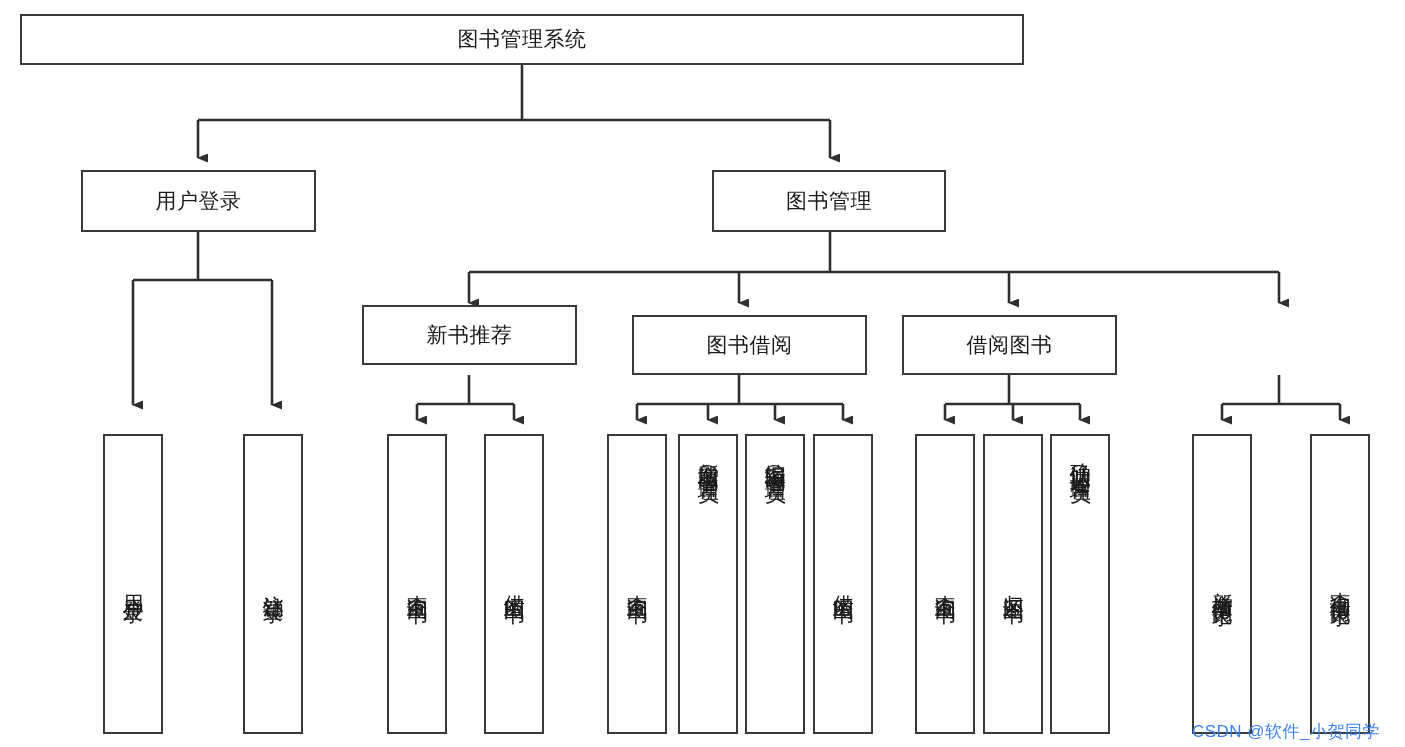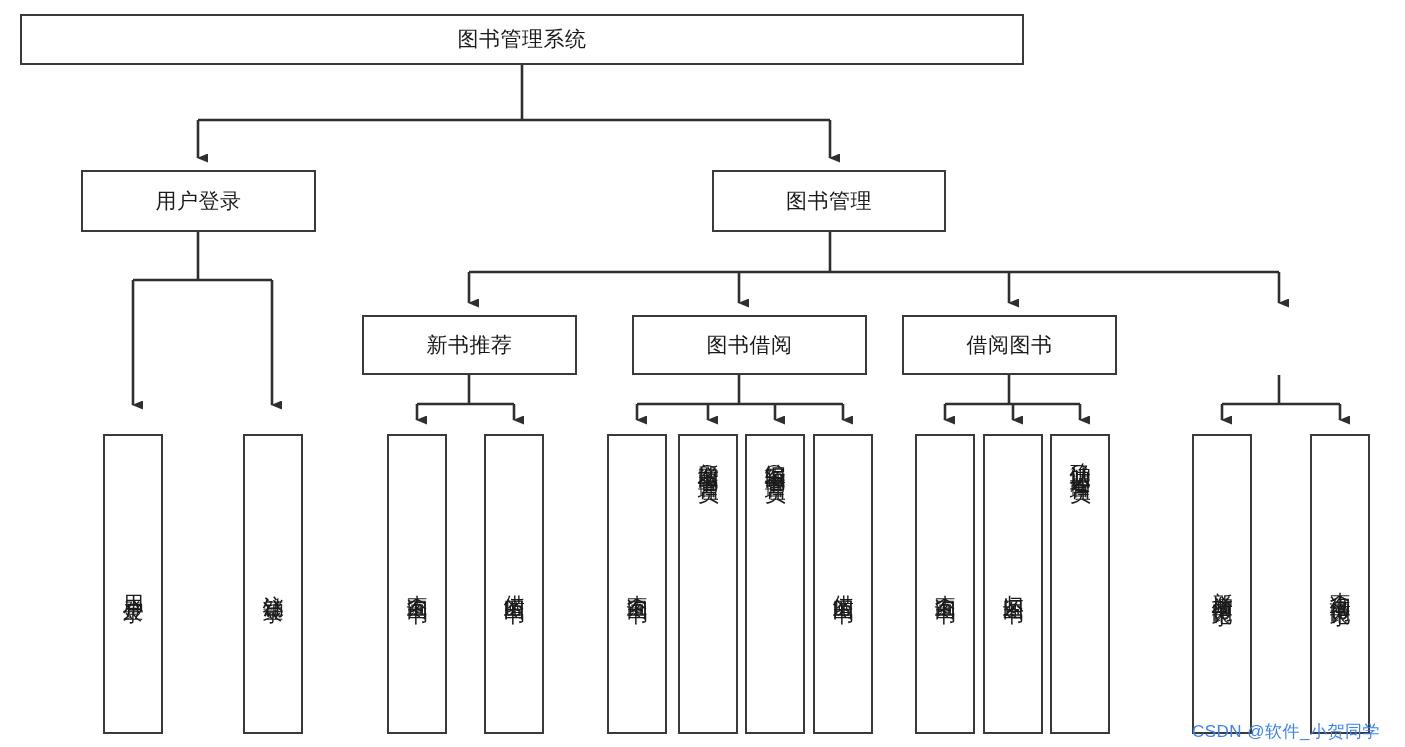--- a/index.html
+++ b/index.html
@@ -133,21 +133,21 @@
   </div>
 
   <div class="node-box" style="left:81px; top:170px; width:235px; height:62px;">
     <span class="node-label">用户登录</span>
   </div>
 
   <div class="node-box" style="left:712px; top:170px; width:234px; height:62px;">
     <span class="node-label">图书管理</span>
   </div>
 
-  <div class="node-box" style="left:362px; top:315px; width:215px; height:60px;">
+  <div class="node-box" style="left:362px; top:305px; width:215px; height:60px;">
     <span class="node-label">新书推荐</span>
   </div>
 
   <div class="node-box" style="left:632px; top:315px; width:235px; height:60px;">
     <span class="node-label">图书借阅</span>
   </div>
 
   <div class="node-box" style="left:902px; top:315px; width:215px; height:60px;">
     <span class="node-label">借阅图书</span>
   </div>

